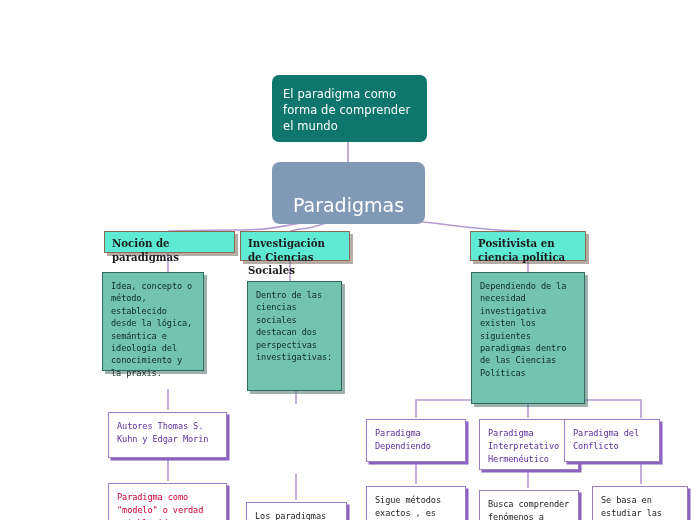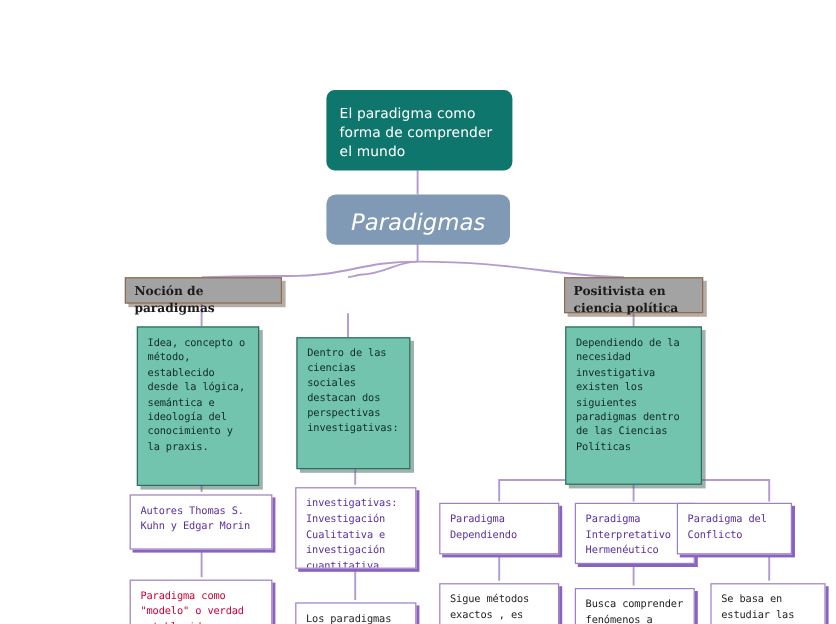--- a/index.html
+++ b/index.html
@@ -45,28 +45,27 @@
   }
 
   
   .n-title {
     background: #8099b5;
     border-radius: 8px;
     color: #ffffff;
     font-size: 19px;
     line-height: 24px;
     text-align: center;
-    padding: 12px 10px;
+    padding: 31px 10px;
     font-family: "DejaVu Sans", sans-serif;
-    font-style: italic;
   }
 
   
   .n-tan {
-    background: #a3a3a3;
+    background: #5eead4;
     border: 1.4px solid #8d6a50;
     box-shadow: 3px 3px 0 rgba(90,70,55,0.45);
     color: #1b1b1b;
     font-family: "DejaVu Serif", serif;
     font-weight: bold;
     font-size: 10.2px;
     line-height: 13.5px;
     padding: 5px 7px;
   }
 
@@ -140,40 +139,40 @@
   </div>
 
   <div class="node n-title" style="left:272px; top:162px; width:153px; height:42px;">
     <span>Paradigmas</span>
   </div>
 
   <div class="node n-tan" style="left:104px; top:231px; width:131px; height:22px;">
     <span>Noción de paradigmas</span>
   </div>
 
-  <div class="node n-teal" style="left:114px; top:272px; width:102px; height:133px;">
+  <div class="node n-teal" style="left:102px; top:272px; width:102px; height:99px;">
     <span>Idea, concepto o método, establecido desde la lógica, semántica e ideología del conocimiento y la praxis.</span>
   </div>
 
   <div class="node n-white t-purple" style="left:108px; top:412px; width:119px; height:46px;">
     <span>Autores Thomas S. Kuhn y Edgar Morin</span>
   </div>
 
   <div class="node n-white t-red" style="left:108px; top:483px; width:119px; height:46px;">
     <span>Paradigma como "modelo" o verdad establecida</span>
   </div>
 
+  <div class="node n-tan" style="left:240px; top:231px; width:110px; height:30px;">
+    <span>Investigación de Ciencias Sociales</span>
+  </div>
 
   <div class="node n-teal" style="left:247px; top:281px; width:95px; height:110px;">
     <span>Dentro de las ciencias sociales destacan dos perspectivas investigativas:</span>
   </div>
 
-  <div class="node n-white t-purple" style="left:246px; top:406px; width:101px; height:68px;">
-    <span>investigativas: Investigación Cualitativa e investigación cuantitativa</span>
-  </div>
 
   <div class="node n-white t-dark" style="left:246px; top:502px; width:101px; height:40px;">
     <span>Los paradigmas se</span>
   </div>
 
   <div class="node n-tan" style="left:470px; top:231px; width:116px; height:30px;">
     <span>Positivista en ciencia política</span>
   </div>
 
   <div class="node n-teal" style="left:471px; top:272px; width:114px; height:132px;">

